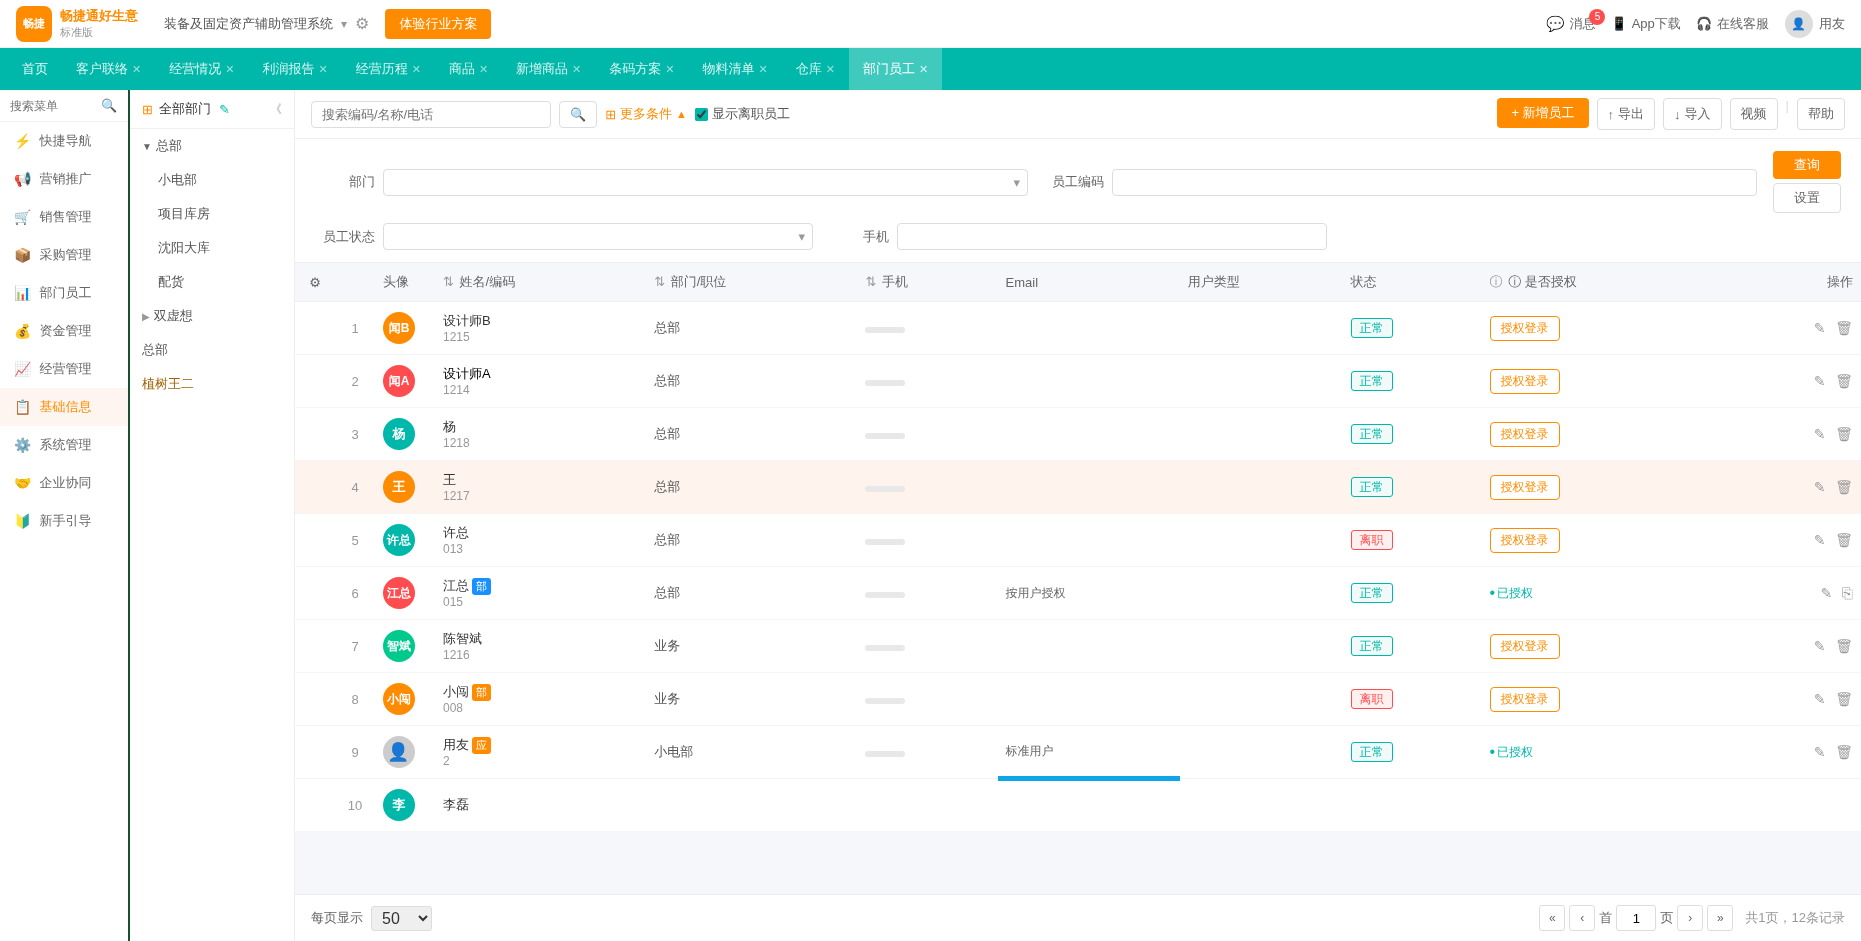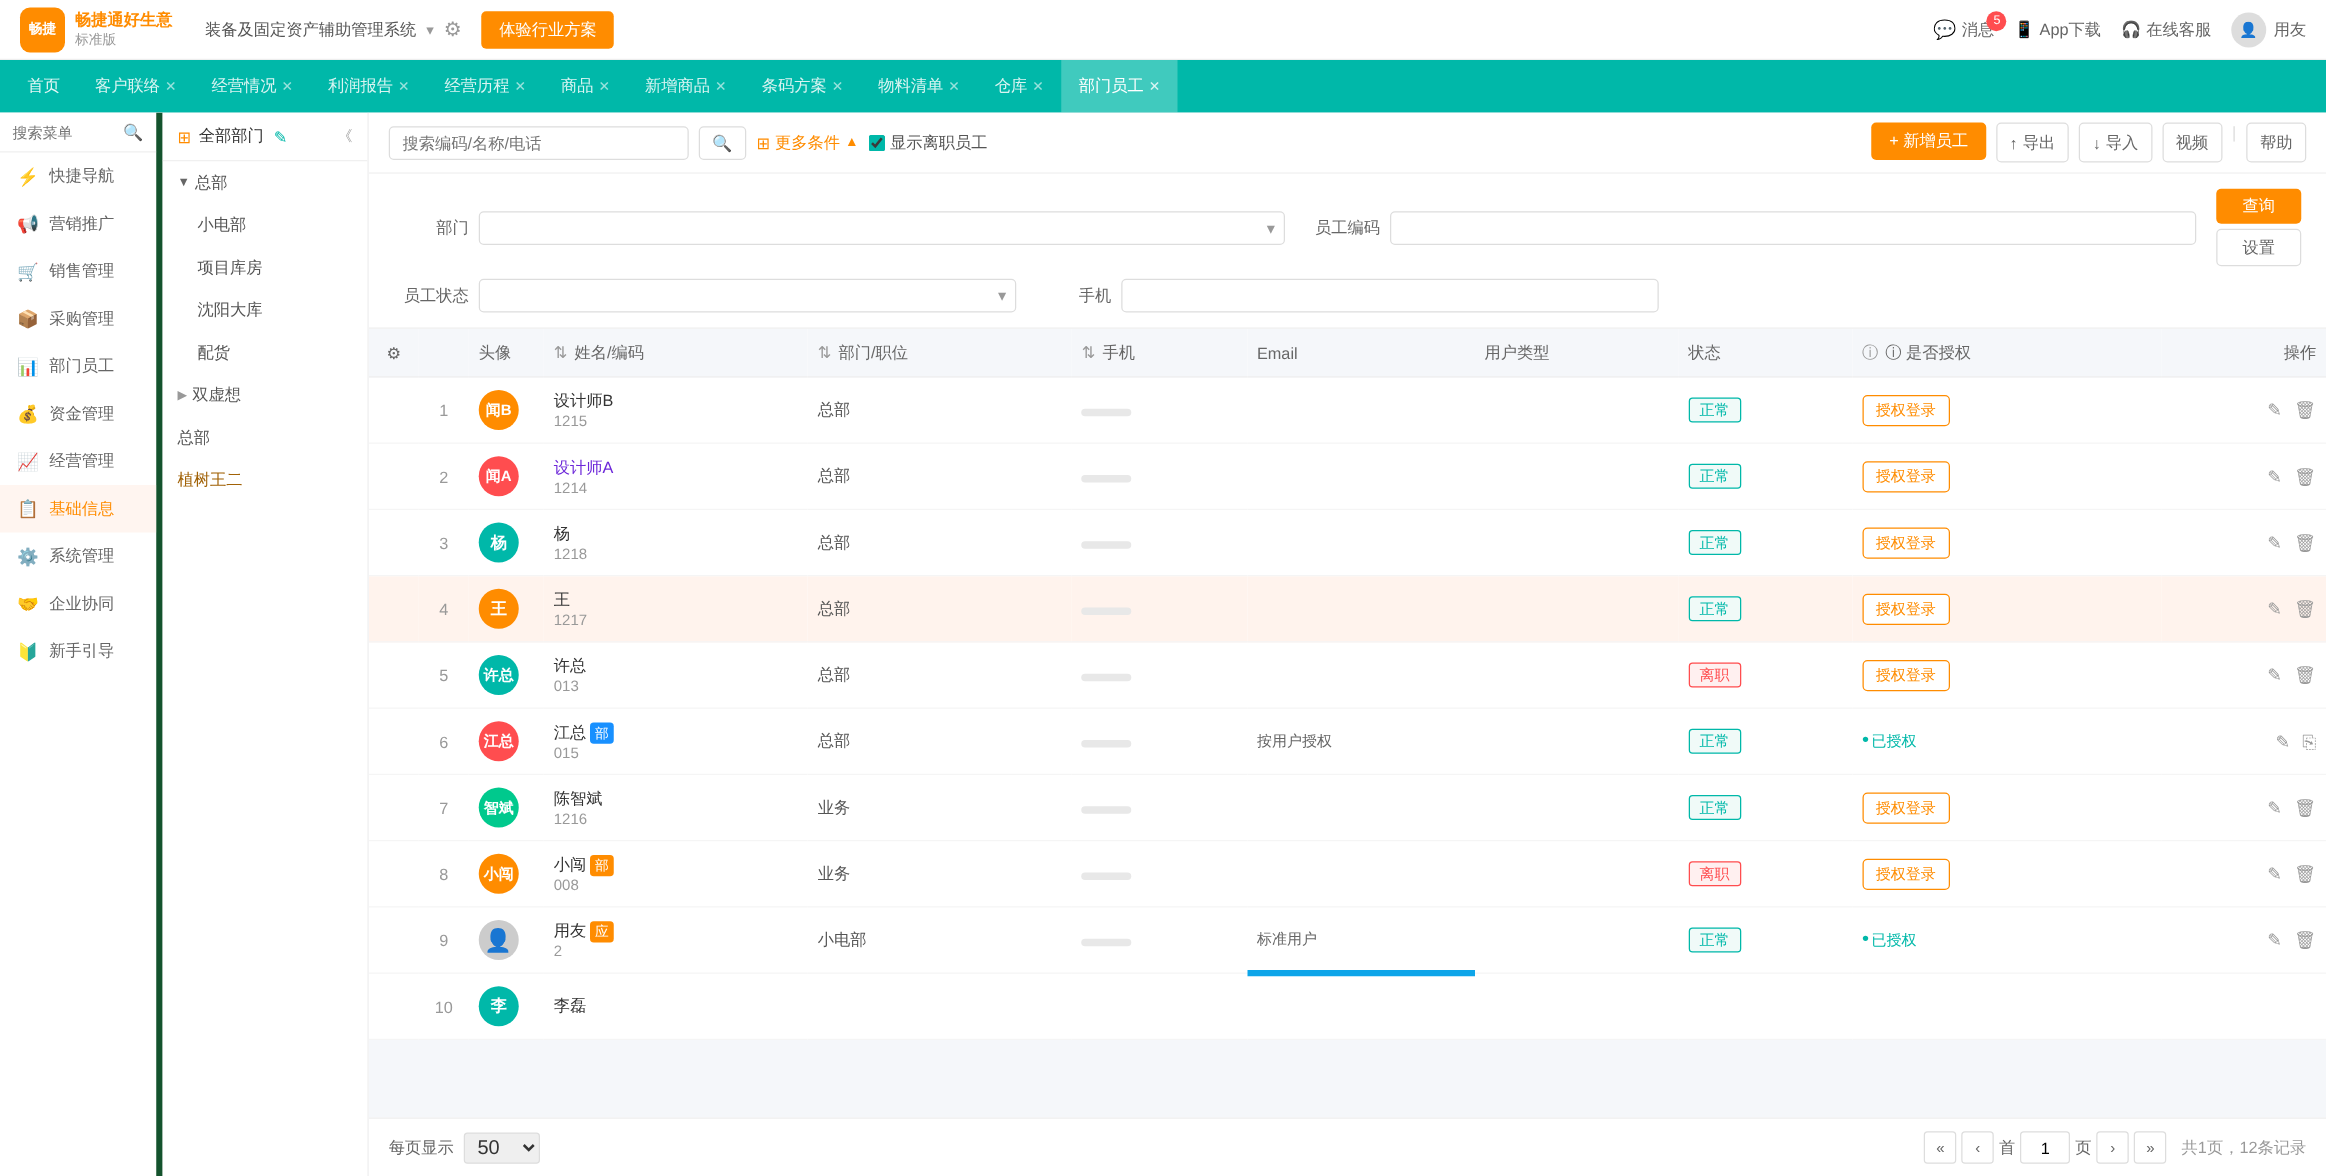--- a/index.html
+++ b/index.html
@@ -92,21 +92,21 @@
     <span style="font-size:11px;opacity:0.7;">✕</span>
   </div>
   <div style="background:rgba(255,255,255,0.25);color:#fff;padding:0 14px;height:100%;display:flex;align-items:center;gap:4px;cursor:pointer;font-size:13px;font-weight:500;">
     <span>部门员工</span>
     <span style="font-size:11px;opacity:0.8;">✕</span>
   </div>
 </div>
 
 <div style="display:flex;flex:1;overflow:hidden;">
 
-  <div style="width:130px;background:#fff;border-right:5px solid #14532d;display:flex;flex-direction:column;overflow-y:auto;flex-shrink:0;">
+  <div style="width:130px;background:#fff;border-right:2px solid #14532d;display:flex;flex-direction:column;overflow-y:auto;flex-shrink:0;">
     <div style="padding:8px 10px;border-bottom:1px solid #f0f0f0;display:flex;align-items:center;gap:4px;">
       <input style="border: none; outline: none; font-size: 12px; flex: 1 1 0%; color: rgb(153, 153, 153); width: 100%;" placeholder="搜索菜单">
       <span style="color:#ccc;font-size:13px;">🔍</span>
     </div>
     <div style="padding:10px 14px;cursor:pointer;font-size:13px;color:#666;display:flex;align-items:center;gap:8px;">
       <span style="font-size:14px;">⚡</span>
       <span>快捷导航</span>
     </div>
     <div style="padding:10px 14px;cursor:pointer;font-size:13px;color:#666;display:flex;align-items:center;gap:8px;">
       <span style="font-size:14px;">📢</span>
@@ -327,21 +327,21 @@
             </tr>
 
             <tr>
               <td style="text-align:center;padding:10px 8px;border-bottom:1px solid #f5f5f5;"></td>
               <td style="text-align:center;padding:10px 8px;border-bottom:1px solid #f5f5f5;color:#999;">2</td>
               <td style="padding:10px 8px;border-bottom:1px solid #f5f5f5;">
                 <div style="width:32px;height:32px;border-radius:50%;background:#ff4d4f;display:flex;align-items:center;justify-content:center;color:#fff;font-size:12px;font-weight:bold;">闻A</div>
               </td>
               <td style="padding:10px 8px;border-bottom:1px solid #f5f5f5;">
                 <div>
-                  <div style="font-size:13px;color:#6d28d9;">设计师A</div>
+                  <div style="font-size:13px;color:#000000;">设计师A</div>
                   <div style="font-size:12px;color:#999;">1214</div>
                 </div>
               </td>
               <td style="padding:10px 8px;border-bottom:1px solid #f5f5f5;color:#555;font-size:13px;">总部</td>
               <td style="padding:10px 8px;border-bottom:1px solid #f5f5f5;"><span style="background:#e8e8e8;border-radius:3px;padding:3px 20px;display:inline-block;"></span></td>
               <td style="padding:10px 8px;border-bottom:1px solid #f5f5f5;"></td>
               <td style="padding:10px 8px;border-bottom:1px solid #f5f5f5;"></td>
               <td style="padding:10px 8px;border-bottom:1px solid #f5f5f5;"><span style="background:#f0faf8;color:#00b8a9;border:1px solid #00b8a9;padding:2px 8px;border-radius:3px;font-size:12px;">正常</span></td>
               <td style="padding:10px 8px;border-bottom:1px solid #f5f5f5;"><button style="border:1px solid #ff8c00;color:#ff8c00;background:#fff;border-radius:4px;padding:3px 10px;font-size:12px;cursor:pointer;">授权登录</button></td>
               <td style="padding:10px 8px;border-bottom:1px solid #f5f5f5;text-align:right;">

